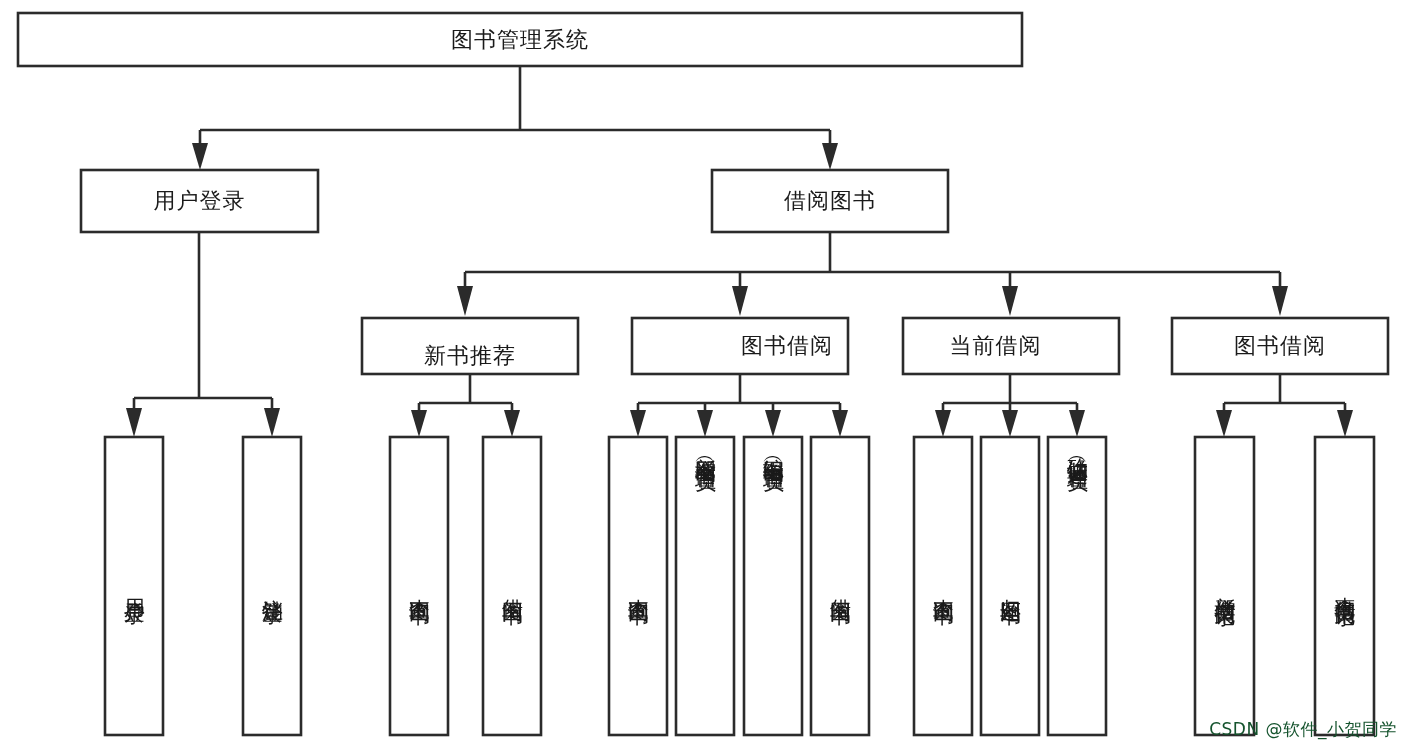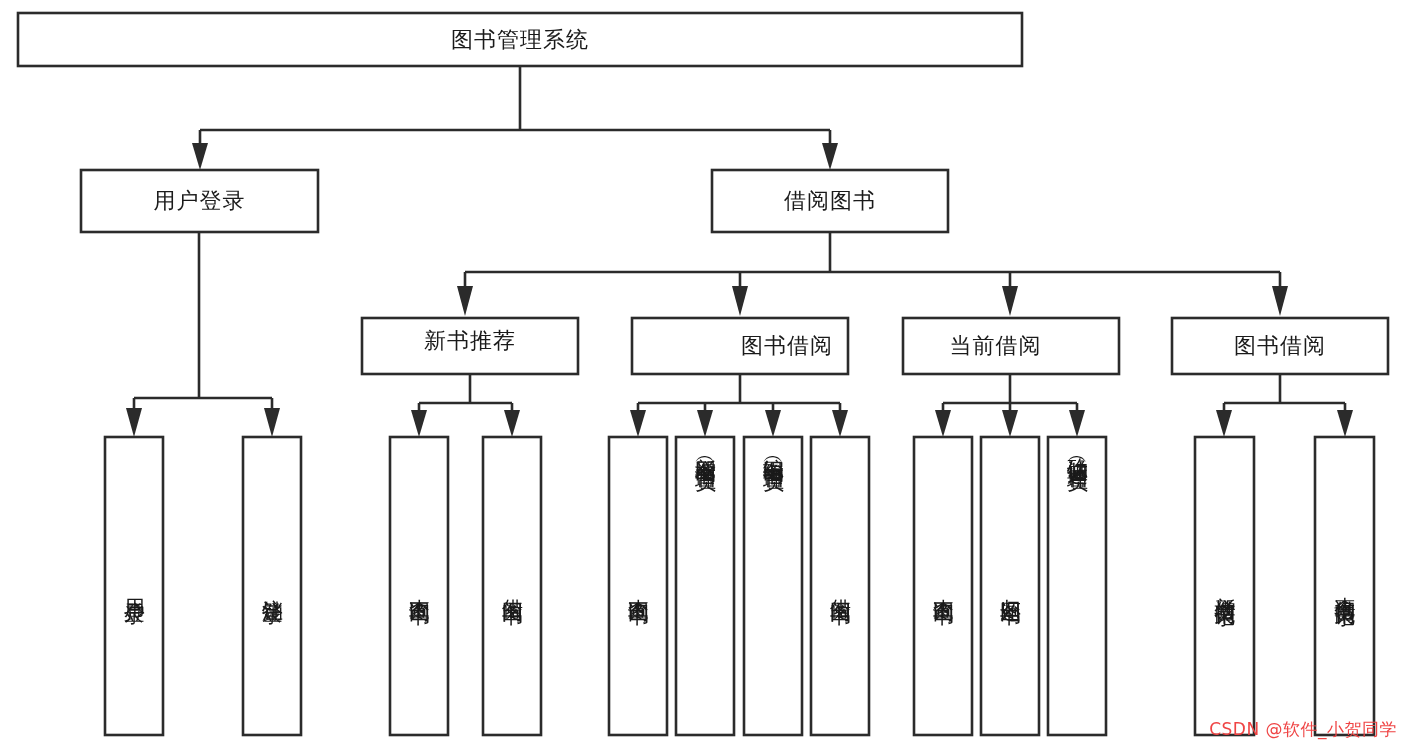--- a/index.html
+++ b/index.html
@@ -69,21 +69,21 @@
     color: #1a1a1a;
     letter-spacing: 1px;
     white-space: nowrap;
   }
   #watermark {
     position: absolute;
     right: 8px;
     bottom: 6px;
     font-family: "DejaVu Sans", "Liberation Sans", sans-serif;
     font-size: 17px;
-    color: #ef4444;
+    color: #14532d;
     letter-spacing: 0.5px;
     white-space: nowrap;
   }
 </style>
 </head>
 <body>
 
 <div id="diagram-root">
 
   <svg id="tree-svg" viewBox="0 0 1405 747">
@@ -181,21 +181,21 @@
   </div>
 
   <div class="hlabel-wrap" style="left:81px; top:170px; width:237px; height:62px;">
     <span class="hlabel-text">用户登录</span>
   </div>
 
   <div class="hlabel-wrap" style="left:712px; top:170px; width:236px; height:62px;">
     <span class="hlabel-text">借阅图书</span>
   </div>
 
-  <div class="hlabel-wrap" style="left:362px; top:313px; width:216px; height:56px;">
+  <div class="hlabel-wrap" style="left:362px; top:328px; width:216px; height:56px;">
     <span class="hlabel-text">新书推荐</span>
   </div>
 
   <div class="hlabel-wrap" style="left:632px; top:318px; width:216px; height:56px;padding-left:47px;">
     <span class="hlabel-text">图书借阅</span>
   </div>
 
   <div class="hlabel-wrap" style="left:903px; top:318px; width:185px; height:56px;">
     <span class="hlabel-text">当前借阅</span>
   </div>

